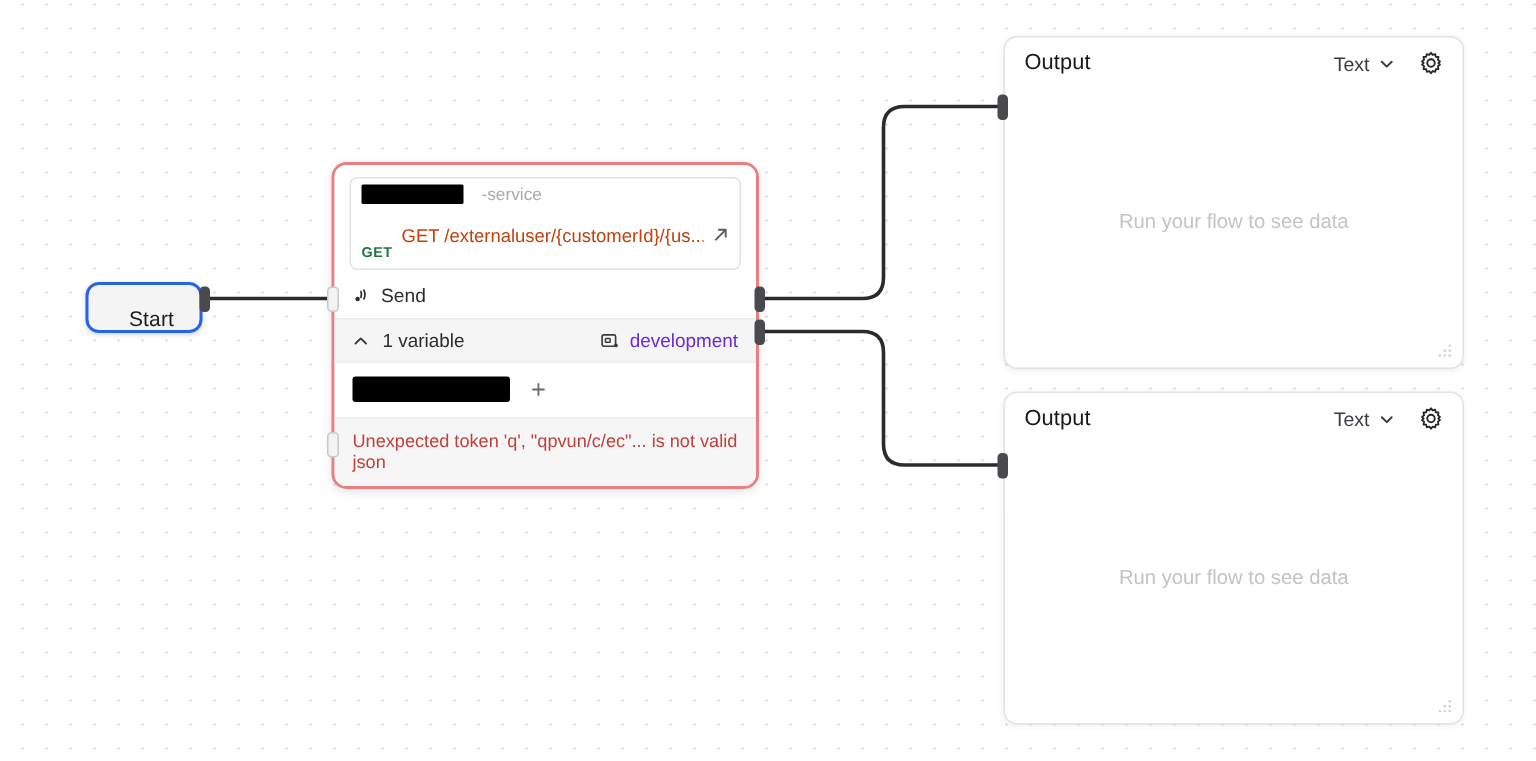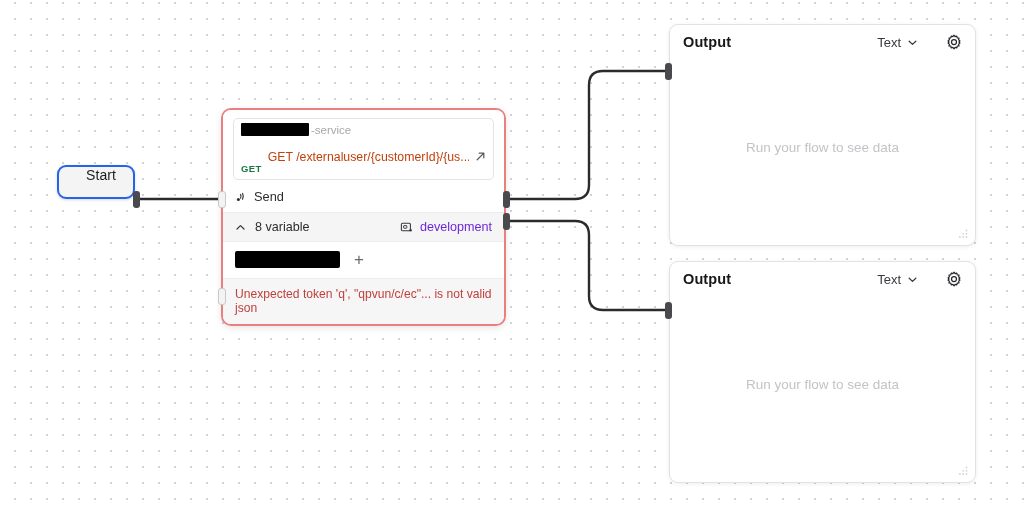--- a/index.html
+++ b/index.html
@@ -23,27 +23,27 @@
     overflow: hidden;
   }
 
   #edges { position: absolute; inset: 0; width: 1024px; height: 507px; pointer-events: none; }
 
   
   .node { position: absolute; box-sizing: border-box; }
 
   
   #start-node {
-    left: 57px; top: 165px;
+    left: 57px; top: 188px;
     width: 78px; height: 34px;
     border-radius: 9px;
     border: 2px solid #2563eb;
     background: #f4f4f5;
     overflow: hidden;
-    display: flex; align-items: flex-start;
+    display: flex; align-items: flex-end;
     box-shadow: 0 1px 3px rgba(0,0,0,.16);
   }
   #start-node .accent {
     width: 14px; background: #fb7a33; flex: 0 0 14px;
   }
   #start-node .start-label {
     flex: 1; display: flex; align-items: center; justify-content: center;
     font-size: 14px; color: #1d1d1f; font-weight: 500; letter-spacing: .1px;
     padding-right: 4px;
   }
@@ -68,21 +68,21 @@
 
   .req-box {
     border: 1px solid #e3e3e6;
     border-radius: 5px;
     background: #fff;
     padding: 4px 7px 5px 7px;
   }
   .req-host { display: flex; align-items: center; height: 13px; }
   .redacted { background: #000; display: inline-block; border-radius: 1px; }
   .req-host .redacted { width: 68px; height: 13px; }
-  .req-host-suffix { font-size: 11.5px; color: #a9a9ae; margin-left: 2px; }
+  .req-host-suffix { font-size: 11.5px; color: #a9a9ae; margin-left: 12px; }
   .req-line { display: flex; align-items: center; margin-top: 3px; }
   .req-method {
     font-size: 9.5px; font-weight: bold; color: #19773f; letter-spacing: .4px;
     margin-right: 6px;
     margin-top: 24px;
   }
   .req-path {
     font-size: 12.3px; color: #c2410c; white-space: nowrap; overflow: hidden;
     flex: 1;
   }
@@ -138,22 +138,22 @@
     box-shadow: 0 1px 4px rgba(0,0,0,.07);
     overflow: hidden;
   }
   #output-panel-1 { left: 669px; top: 24px; height: 220px; }
   #output-panel-2 { left: 669px; top: 261px; height: 220px; }
 
   .op-header {
     display: flex; align-items: center; justify-content: space-between;
     padding: 9px 13px 7px 13px;
   }
-  .op-title { font-size: 14.5px; font-weight: bold; color: #18181b; letter-spacing: .1px; }
-  .op-controls { display: flex; align-items: center; gap: 28px; }
+  .op-title { font-size: 14.5px; font-weight: normal; color: #18181b; letter-spacing: .1px; }
+  .op-controls { display: flex; align-items: center; gap: 16px; }
   .op-format { display: flex; align-items: center; gap: 6px; cursor: pointer; }
   .op-format .lbl { font-size: 13px; color: #3a3a40; }
 
   .op-body {
     display: flex; align-items: center; justify-content: center;
     height: calc(100% - 40px);
   }
   .op-empty { font-size: 13.5px; color: #c3c3c8; }
 
   .resize-grip { position: absolute; right: 6px; bottom: 6px; opacity: .75; }
@@ -222,21 +222,21 @@
         </div>
       </div>
 
       <div class="sr-var-row">
         <div class="var-left">
           <span>
             <svg width="11" height="11" viewBox="0 0 11 11">
               <path d="M2 7 L5.5 3.6 L9 7" fill="none" stroke="#3a3a40" stroke-width="1.25" stroke-linecap="round" stroke-linejoin="round"></path>
             </svg>
           </span>
-          <span class="lbl">8 variable</span>
+          <span class="lbl">1 variable</span>
         </div>
         <div class="var-right">
           <span>
             <svg width="13" height="13" viewBox="0 0 13 13">
               <rect x="1.4" y="2.2" width="9" height="7.6" rx="1.1" fill="none" stroke="#3a3a40" stroke-width="1.1"></rect>
               <rect x="3.6" y="4.6" width="3.2" height="2.6" rx="0.5" fill="none" stroke="#3a3a40" stroke-width="1"></rect>
               <circle cx="10.6" cy="9.3" r="1.25" fill="#3a3a40"></circle>
             </svg>
           </span>
           <span class="lbl">development</span>

